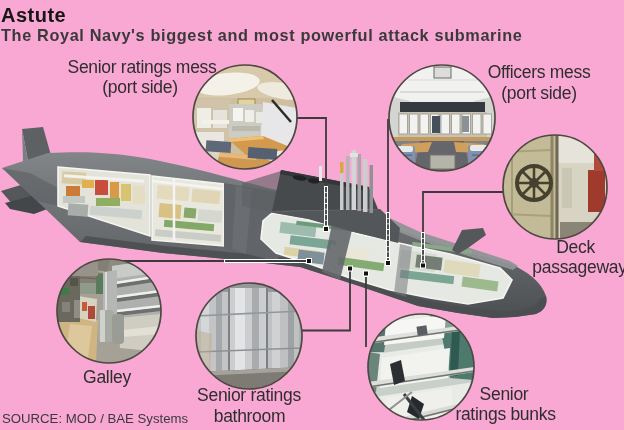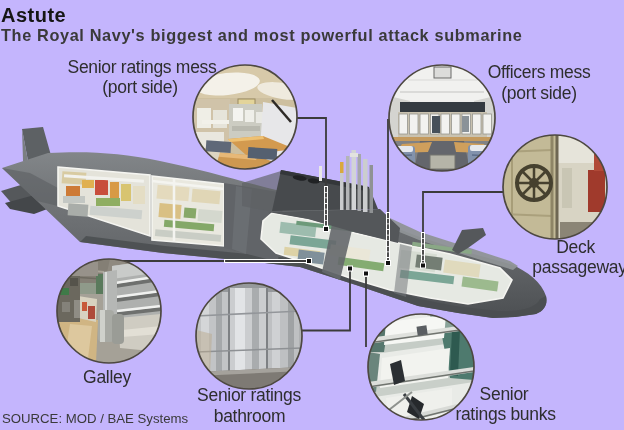--- a/index.html
+++ b/index.html
@@ -1,16 +1,16 @@
 <!DOCTYPE html>
 <html><head>
 <meta charset="utf-8">
 <style>
   html,body{margin:0;padding:0;background:#fff;}
-  #stage{position:relative;width:624px;height:430px;overflow:hidden;background:#c4b5fd;
+  #stage{position:relative;width:624px;height:430px;overflow:hidden;background:#f9a8d4;
          font-family:"Liberation Sans", sans-serif;}
   svg{position:absolute;left:0;top:0;}
 </style>
 </head>
 <body>
 <div id="stage">
 <svg width="624" height="430" viewBox="0 0 624 430">
 <defs>
   <linearGradient id="hull" x1="0" y1="140" x2="0" y2="322" gradientUnits="userSpaceOnUse">
     <stop offset="0" stop-color="#868a8d"></stop>

